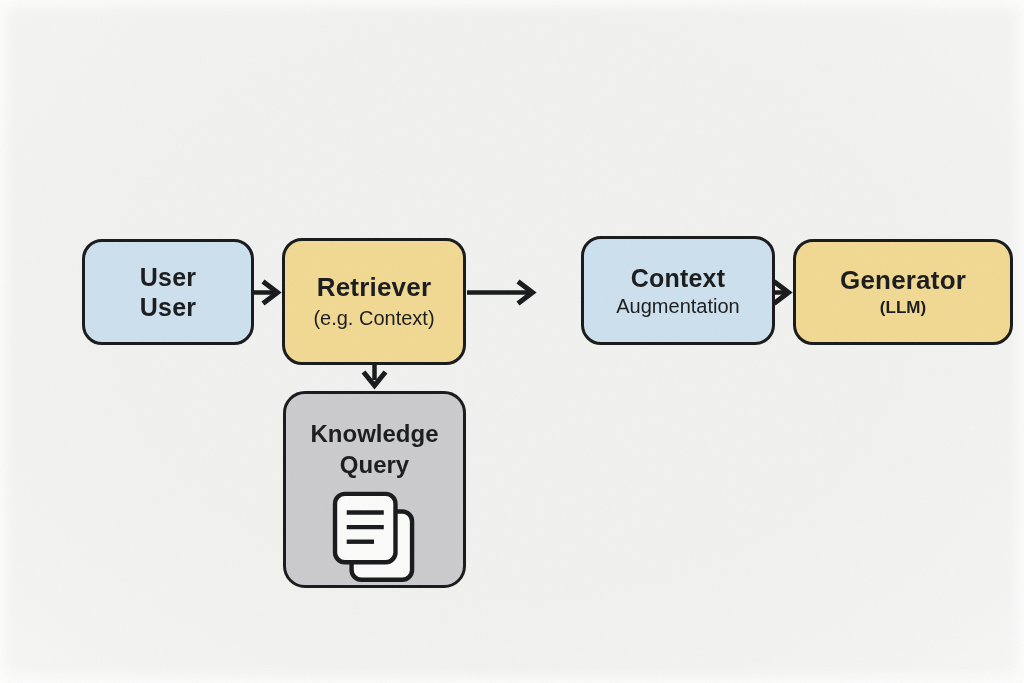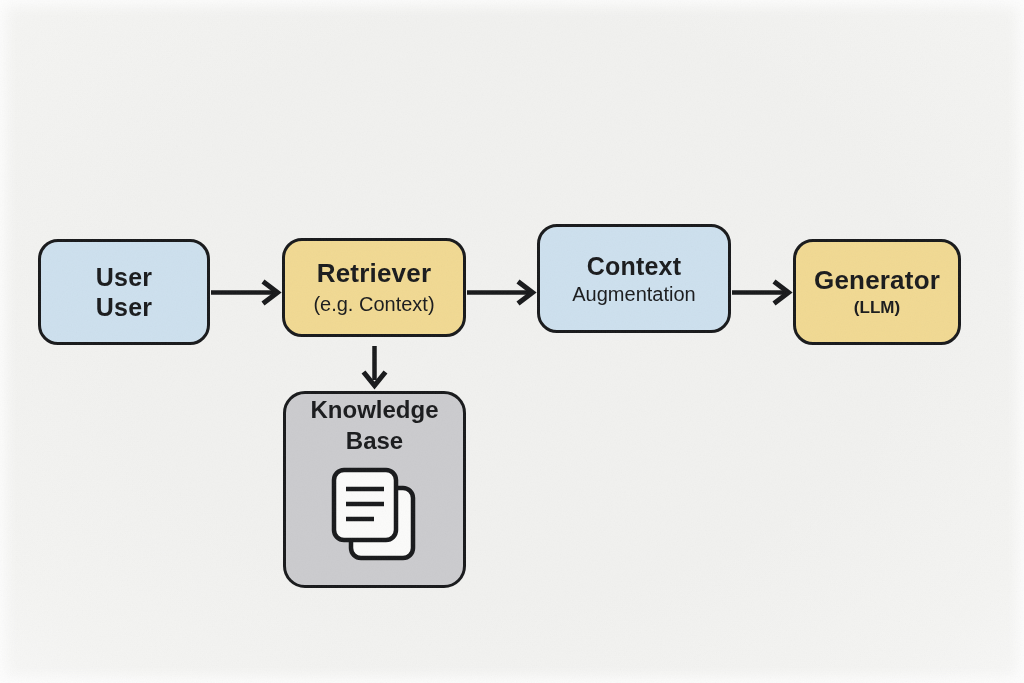--- a/index.html
+++ b/index.html
@@ -31,23 +31,23 @@
     box-sizing: border-box;
     border: 3.5px solid #17181a;
     border-radius: 20px;
     display: flex;
     flex-direction: column;
     align-items: center;
     justify-content: center;
     text-align: center;
     line-height: 1.22;
   }
-  .node.blue   { background: #cde0ee; }
+  .node.blue   { background: #cde0ee; margin-left: 44px; }
   .node.yellow { background: #f1d992; }
-  .node.gray   { background: #cbcbce; border-radius: 22px; justify-content: flex-start; padding-top: 0; }
+  .node.gray   { background: #cbcbce; border-radius: 22px; justify-content: flex-start; padding-top: 24px; }
   .title   { font-size: 25px; font-weight: 700; letter-spacing: 0.2px; }
   .title-lg{ font-size: 26px; font-weight: 700; letter-spacing: 0.2px; }
   .sub-small { font-size: 20px; font-weight: 400; margin-top: 2px; }
   .sub-med   { font-size: 20px; font-weight: 400; margin-top: 1px; }
   .sub-bold  { font-size: 17px; font-weight: 700; margin-top: 2px; }
   .kb-title  { font-size: 24px; font-weight: 700; line-height: 1.3; }
   .kb-icon   { margin-top: 11px; }
 </style>
 </head>
 <body>
@@ -73,38 +73,38 @@
         <polyline points="363.5,372 374.5,385.5 385.5,372" stroke-width="5"></polyline>
       </g>
     </g>
   </svg>
 
   <div class="node blue" style="left:38px; top:239px; width:172px; height:106px;">
     <div class="title">User</div>
     <div class="title">User</div>
   </div>
 
-  <div class="node yellow" style="left:282px; top:238px; width:184px; height:99px;">
+  <div class="node yellow" style="left:282px; top:238px; width:184px; height:127px;">
     <div class="title-lg">Retriever</div>
     <div class="sub-small">(e.g. Context)</div>
   </div>
 
-  <div class="node blue" style="left:537px; top:224px; width:194px; height:109px;">
+  <div class="node blue" style="left:537px; top:236px; width:194px; height:109px;">
     <div class="title">Context</div>
     <div class="sub-med">Augmentation</div>
   </div>
 
-  <div class="node yellow" style="left:793px; top:239px; width:168px; height:106px;">
+  <div class="node yellow" style="left:793px; top:239px; width:220px; height:106px;">
     <div class="title-lg">Generator</div>
     <div class="sub-bold">(LLM)</div>
   </div>
 
   <div class="node gray" style="left:283px; top:391px; width:183px; height:197px;">
     <div class="kb-title">Knowledge</div>
-    <div class="kb-title">Base</div>
+    <div class="kb-title">Query</div>
     <svg class="kb-icon" width="88" height="96" viewBox="0 0 88 96">
       <rect x="20" y="21" width="62" height="70" rx="10" fill="#fbfbfa" stroke="#17181a" stroke-width="4.5"></rect>
       <rect x="3" y="3" width="62" height="70" rx="10" fill="#fbfbfa" stroke="#17181a" stroke-width="4.5"></rect>
       <line x1="15" y1="22" x2="53" y2="22" stroke="#17181a" stroke-width="4.5"></line>
       <line x1="15" y1="37" x2="53" y2="37" stroke="#17181a" stroke-width="4.5"></line>
       <line x1="15" y1="52" x2="43" y2="52" stroke="#17181a" stroke-width="4.5"></line>
     </svg>
   </div>
 
   <svg class="noise-layer" width="1024" height="683" viewBox="0 0 1024 683">

